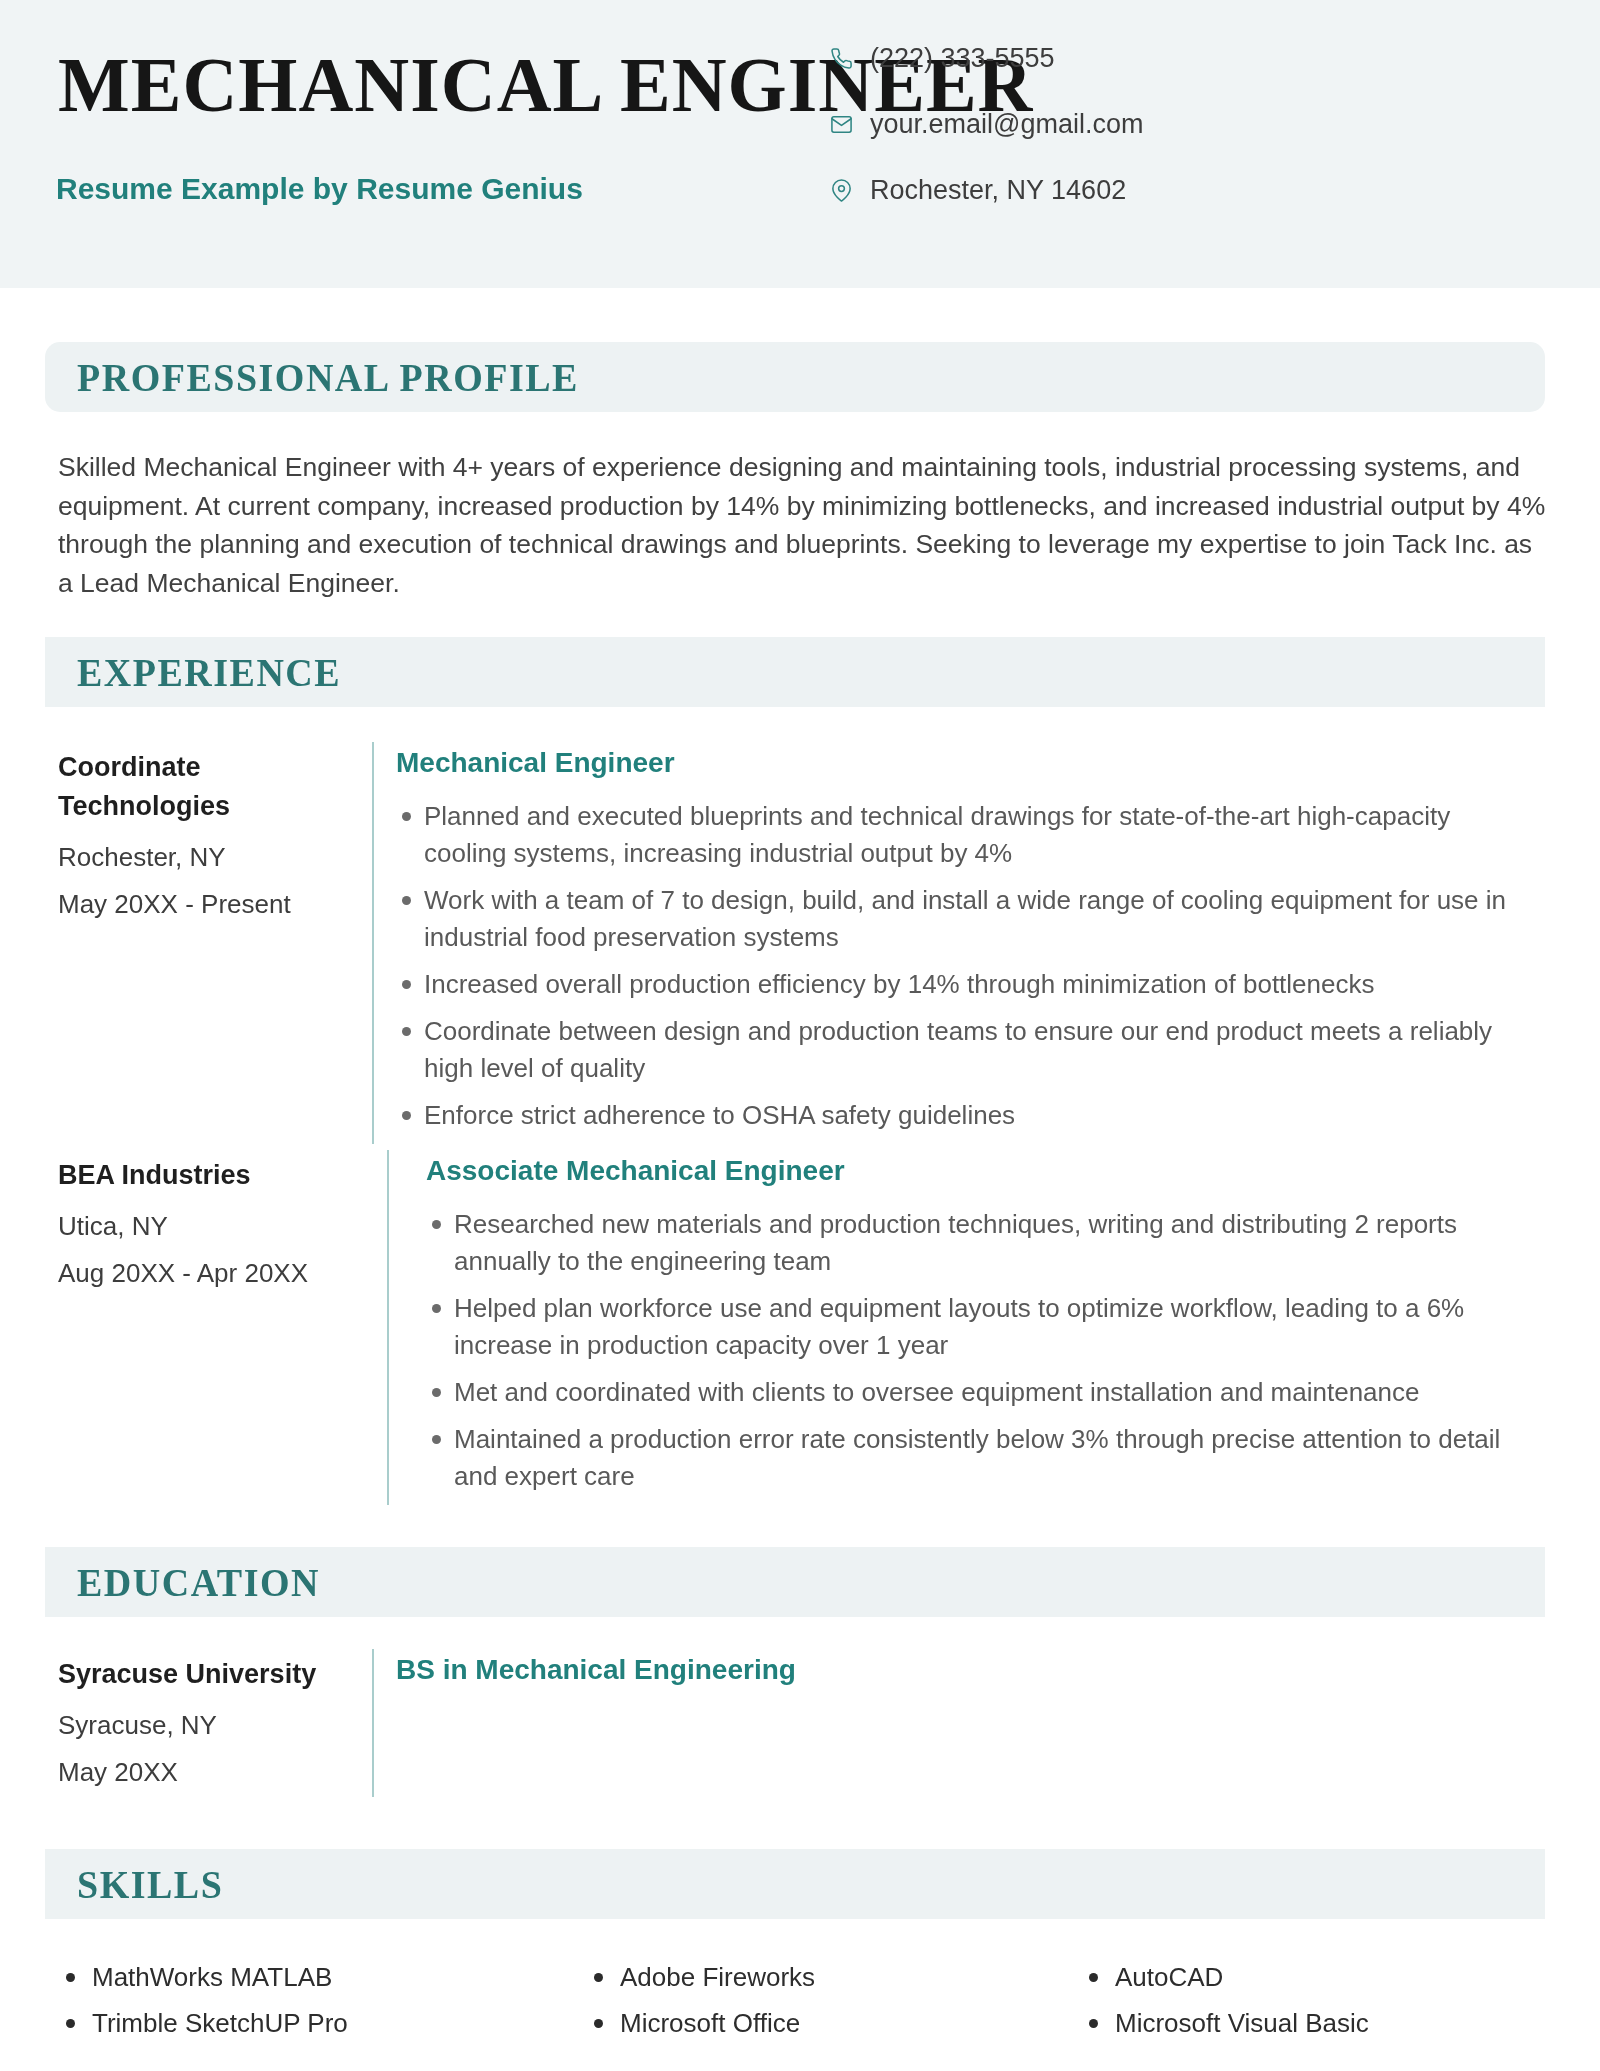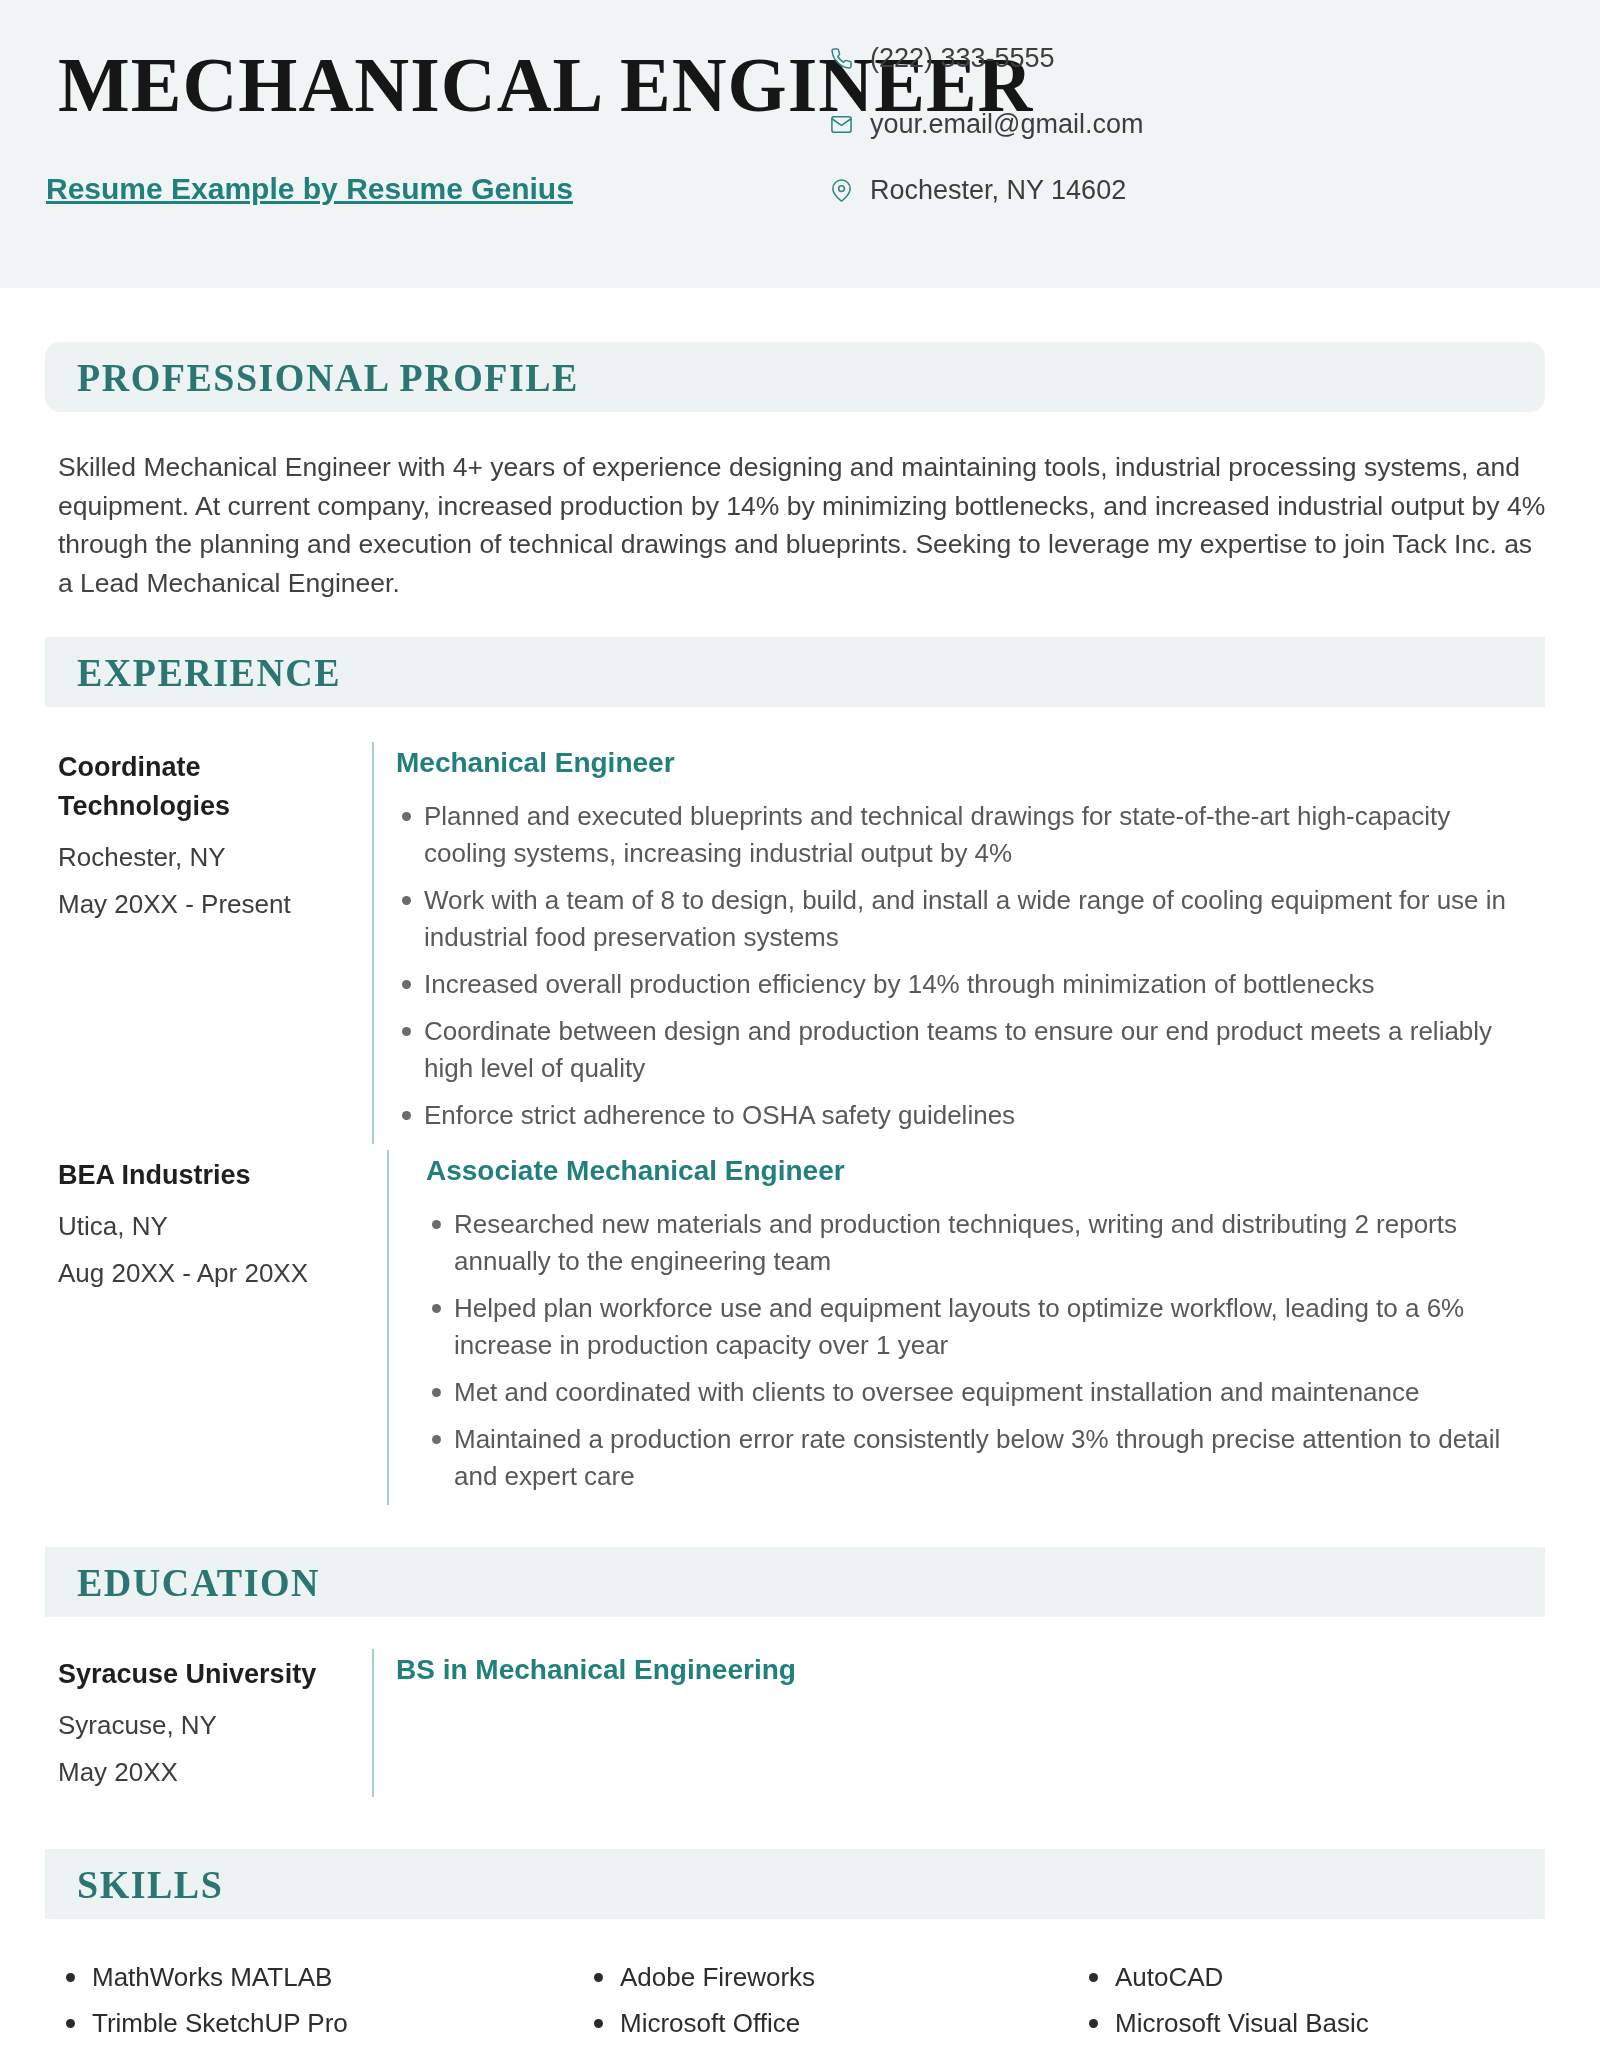--- a/index.html
+++ b/index.html
@@ -24,22 +24,22 @@
   }
   
   .header{height:288px;background:var(--header-bg);position:relative;}
   .header-title{
     position:absolute;left:58px;top:44px;
     font-family:"Liberation Serif",serif;font-weight:700;
     font-size:76px;line-height:76px;color:var(--title-color);
     letter-spacing:1px;white-space:nowrap;transform:scaleY(1.04);transform-origin:top left;
   }
   .header-subtitle{
-    position:absolute;left:46px;top:172px;
-    font-size:30px;font-weight:700;color:var(--accent-sans);white-space:nowrap;text-decoration:underline;
+    position:absolute;left:56px;top:172px;
+    font-size:30px;font-weight:700;color:var(--accent-sans);white-space:nowrap;
   }
   .contact{position:absolute;left:830px;top:44px;}
   .contact-row{display:flex;align-items:center;gap:17px;height:28px;margin-bottom:38px;}
   .contact-row svg{display:block;}
   .contact-text{font-size:27px;color:var(--text-meta);white-space:nowrap;}
   
   .band{
     margin-left:45px;width:1500px;height:70px;background:var(--band-bg);
     display:flex;align-items:center;padding-left:32px;box-sizing:border-box;
   }
@@ -149,21 +149,21 @@
       <div class="company">Coordinate Technologies</div>
       <div class="meta">Rochester, NY</div>
       <div class="meta second">May 20XX - Present</div>
     </div>
     <div class="entry-divider"></div>
     <div class="entry-right">
       <div class="entry-title">Mechanical Engineer</div>
       <ul class="bullets">
 
       <li>Planned and executed blueprints and technical drawings for state-of-the-art high-capacity cooling systems, increasing industrial output by 4%</li>
-          <li>Work with a team of 8 to design, build, and install a wide range of cooling equipment for use in industrial food preservation systems</li>
+          <li>Work with a team of 7 to design, build, and install a wide range of cooling equipment for use in industrial food preservation systems</li>
           <li>Increased overall production efficiency by 14% through minimization of bottlenecks</li>
           <li>Coordinate between design and production teams to ensure our end product meets a reliably high level of quality</li>
           <li>Enforce strict adherence to OSHA safety guidelines</li>
         </ul>
     </div>
   </div>
 
   <div class="entry job2">
     <div class="entry-left">
       <div class="company">BEA Industries</div>

